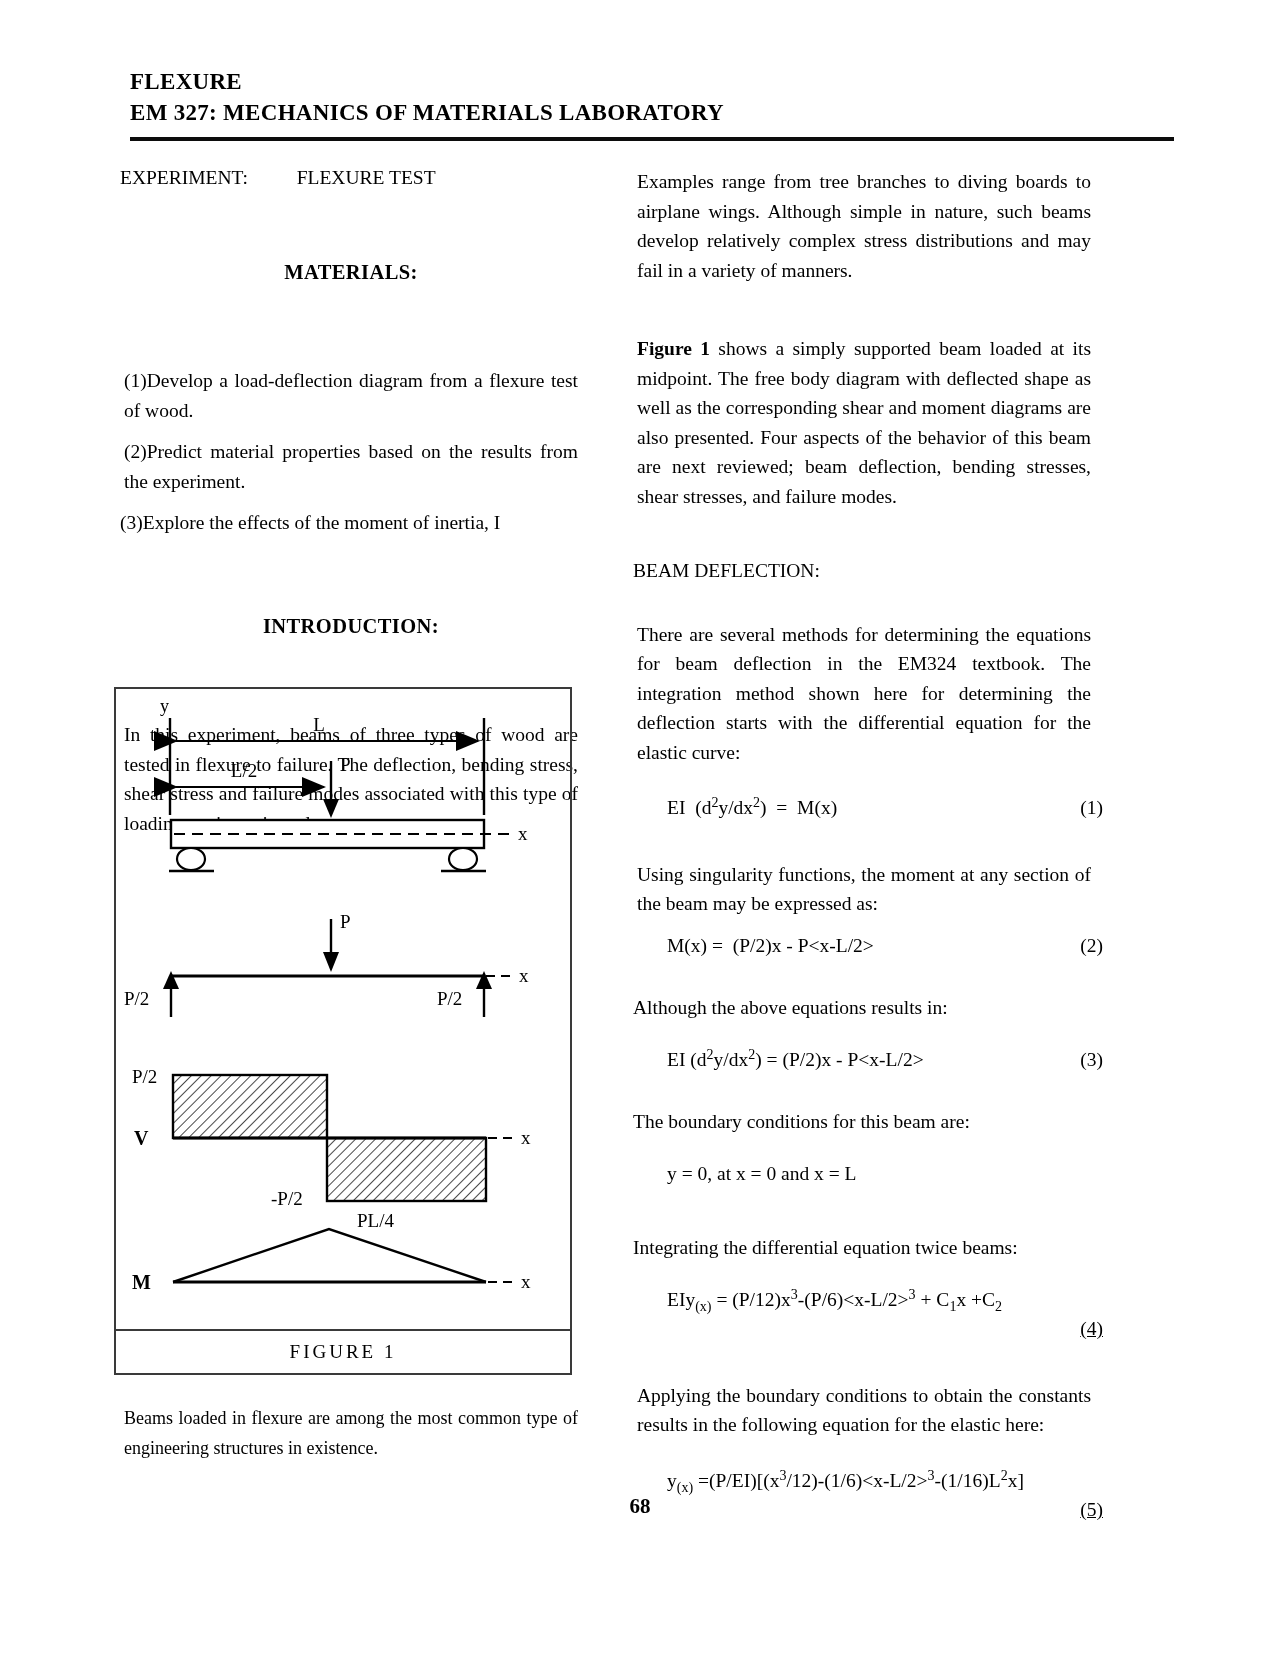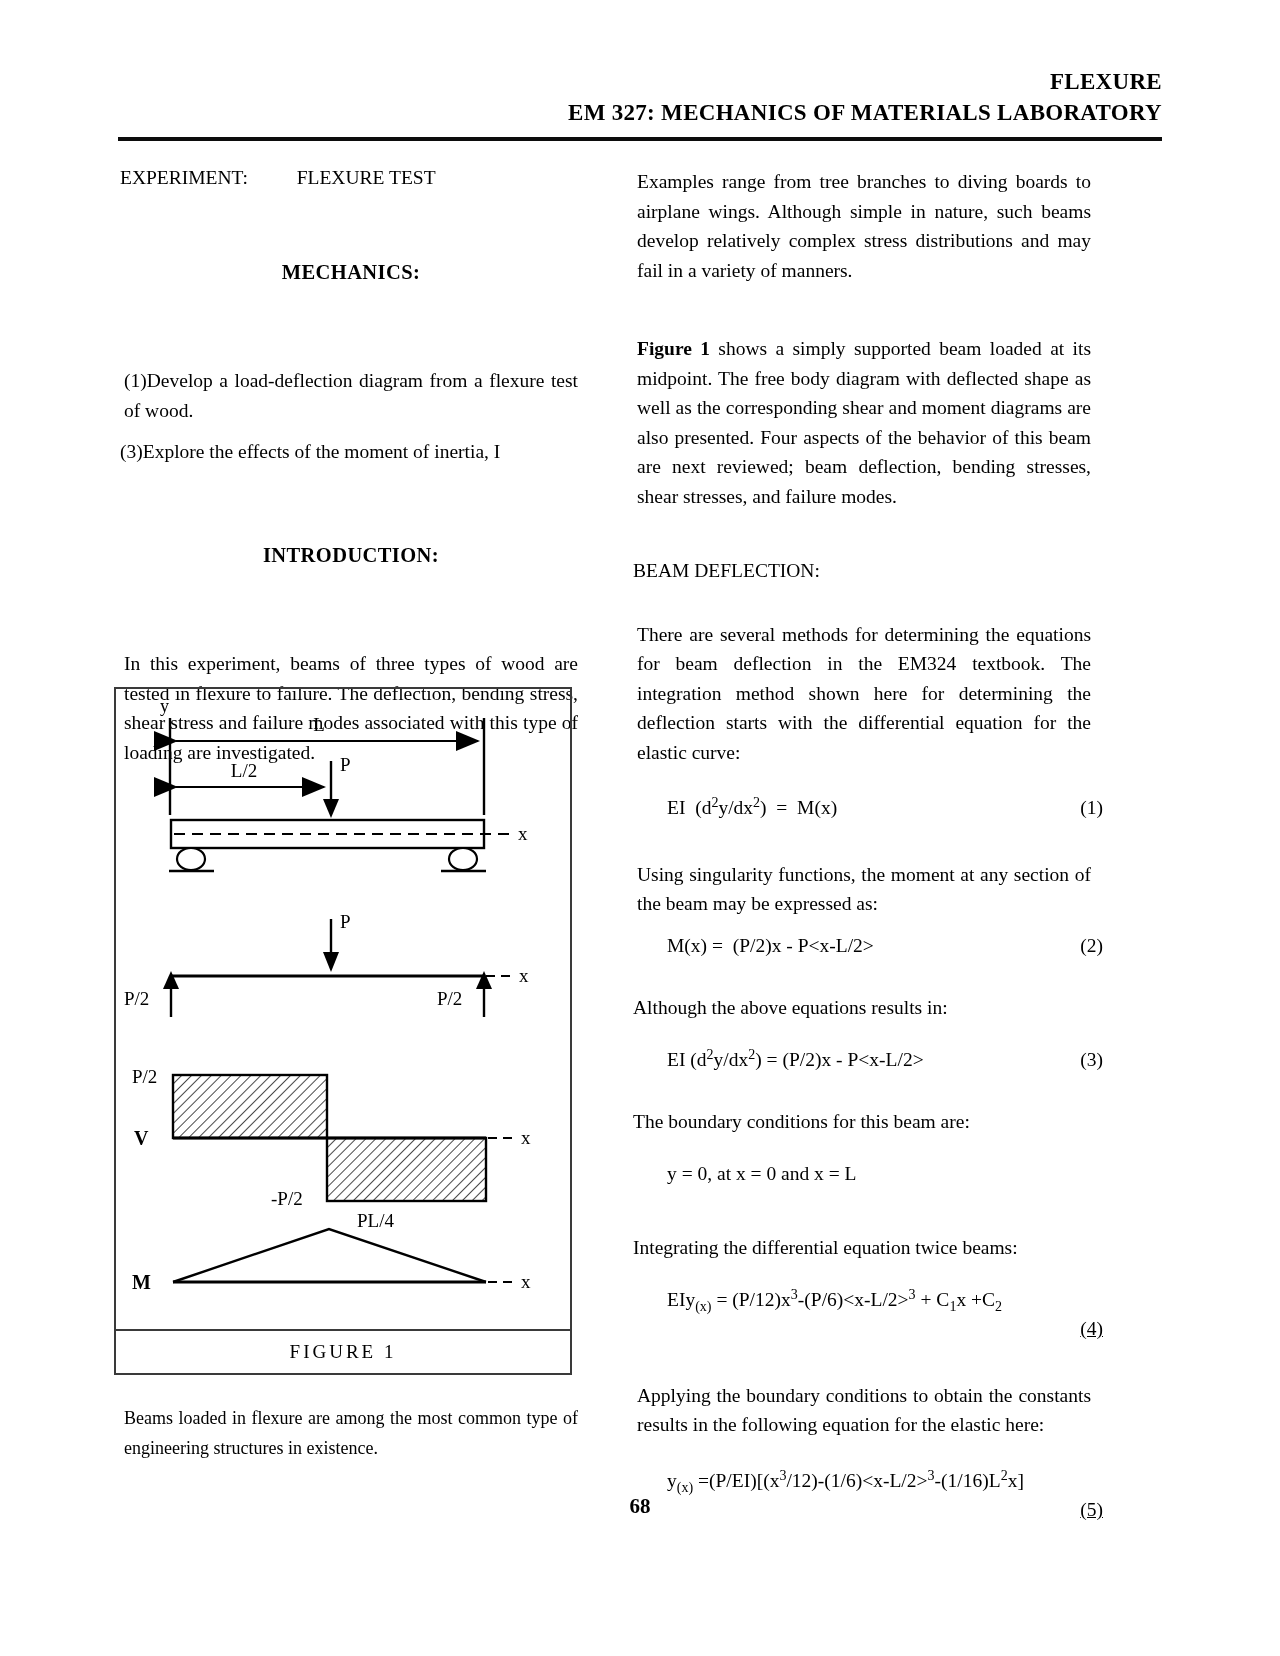--- a/index.html
+++ b/index.html
@@ -19,24 +19,24 @@
   .page {
     position: absolute;
     left: 0; top: 0;
     width: 1280px;
     height: 1656px;
   }
 
   
   .header {
     position: absolute;
-    left: 118px;
+    left: 130px;
     top: 66px;
     width: 1044px;
-    text-align: right;
+    text-align: left;
   }
   .header .title-line {
     font-weight: bold;
     font-size: 23px;
     letter-spacing: 0.3px;
     line-height: 31px;
   }
   .header .rule {
     margin-top: 9px;
     border-top: 4px solid #0c0c0c;
@@ -180,25 +180,26 @@
     <div class="title-line">EM 327:  MECHANICS OF MATERIALS LABORATORY</div>
     <div class="rule"></div>
   </div>
 
   <div class="col col-left">
 
     <p class="flow exp-line"><span>EXPERIMENT:</span><span>          </span><span>FLEXURE TEST</span></p>
 
     <div class="gap-lg"></div>
 
-    <p class="centered-bold">MECHANICS:</p>
+    <p class="centered-bold">MATERIALS:</p>
 
     <div class="gap-xl"></div>
 
     <p class="just">(1)Develop a load-deflection diagram from a flexure test of wood.</p>
+    <p class="just">(2)Predict material properties based on the results from the experiment.</p>
     <p class="flow">(3)Explore the effects of the moment of inertia, I</p>
 
     <div class="gap-xl"></div>
 
     <p class="centered-bold">INTRODUCTION:</p>
 
     <div class="gap-xl"></div>
 
     <p class="just">In this experiment, beams of three types of wood are tested in flexure to failure. The deflection, bending stress, shear stress and failure modes associated with this type of loading are investigated.</p>
   </div>

